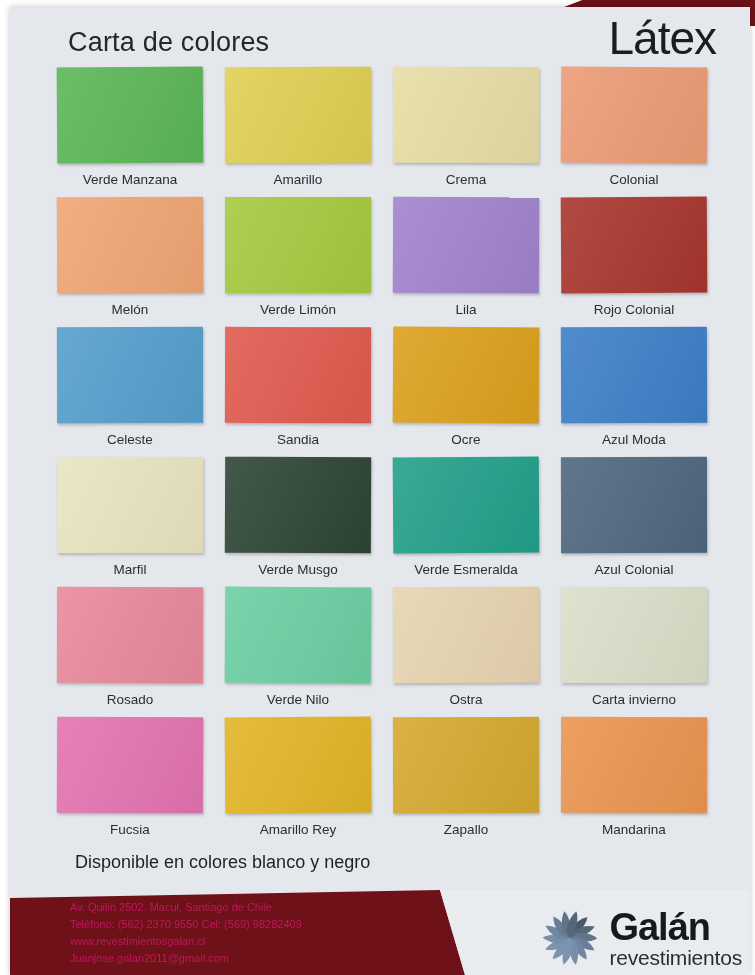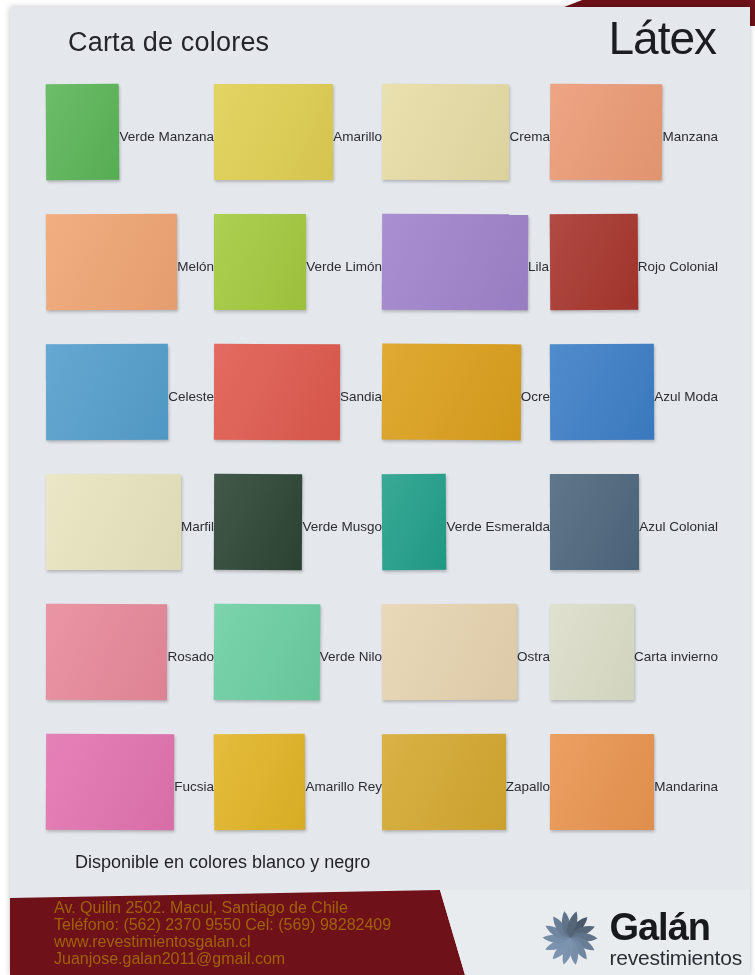--- a/index.html
+++ b/index.html
@@ -45,21 +45,21 @@
   
   #grid{
     position:absolute;left:36px;top:60px;
     width:672px;
     display:grid;
     grid-template-columns:repeat(4,168px);
     grid-auto-rows:130px;
   }
   .cell{
     position:relative;
-    display:flex;flex-direction:row;align-items:center;
+    display:flex;flex-direction:column;align-items:center;
   }
   .swatch{
     width:146px;height:96px;
     box-shadow:1px 2px 3px rgba(0,0,0,.22);
     position:relative;
     background-image:
       repeating-linear-gradient(90deg,
         rgba(255,255,255,.055) 0px,
         rgba(255,255,255,.055) 1px,
         rgba(0,0,0,.035) 2px,
@@ -87,22 +87,22 @@
     position:absolute;left:0;bottom:0;width:100%;height:85px;
     background:#6e1118;
     clip-path:polygon(0 8px, 430px 0px, 455px 85px, 0 85px);
   }
   #footer-white{
     position:absolute;left:0;bottom:0;width:100%;height:85px;
     background:#e9ecef;
     clip-path:polygon(430px 0px, 100% 0px, 100% 100%, 455px 100%);
   }
   #contact{
-    position:absolute;left:44px;bottom:8px;
-    color:#a16207;font-size:16px;line-height:17px;
+    position:absolute;left:60px;bottom:8px;
+    color:#be185d;font-size:11px;line-height:17px;
   }
   #contact div{white-space:nowrap;}
 
   
   #logo{
     position:absolute;right:8px;bottom:6px;
     display:flex;align-items:center;gap:8px;
   }
   #logo-mark{width:62px;height:62px;flex:none;}
   #logo-text{display:flex;flex-direction:column;line-height:1;}
@@ -137,21 +137,21 @@
       <div class="cell">
         <div class="swatch" style="background: rgb(224, 207, 82); transform: rotate(-0.12deg);"></div>
         <div class="swatch-label">Amarillo</div>
       </div>
       <div class="cell">
         <div class="swatch" style="background: rgb(231, 221, 166); transform: rotate(0.12deg);"></div>
         <div class="swatch-label">Crema</div>
       </div>
       <div class="cell">
         <div class="swatch" style="background: rgb(236, 155, 117); transform: rotate(0.36deg);"></div>
-        <div class="swatch-label">Manzana</div>
+        <div class="swatch-label">Colonial</div>
       </div>
       <div class="cell">
         <div class="swatch" style="background: rgb(240, 165, 115); transform: rotate(-0.24deg);"></div>
         <div class="swatch-label">Melón</div>
       </div>
       <div class="cell">
         <div class="swatch" style="background: rgb(164, 202, 63); transform: rotate(0deg);"></div>
         <div class="swatch-label">Verde Limón</div>
       </div>
       <div class="cell">

